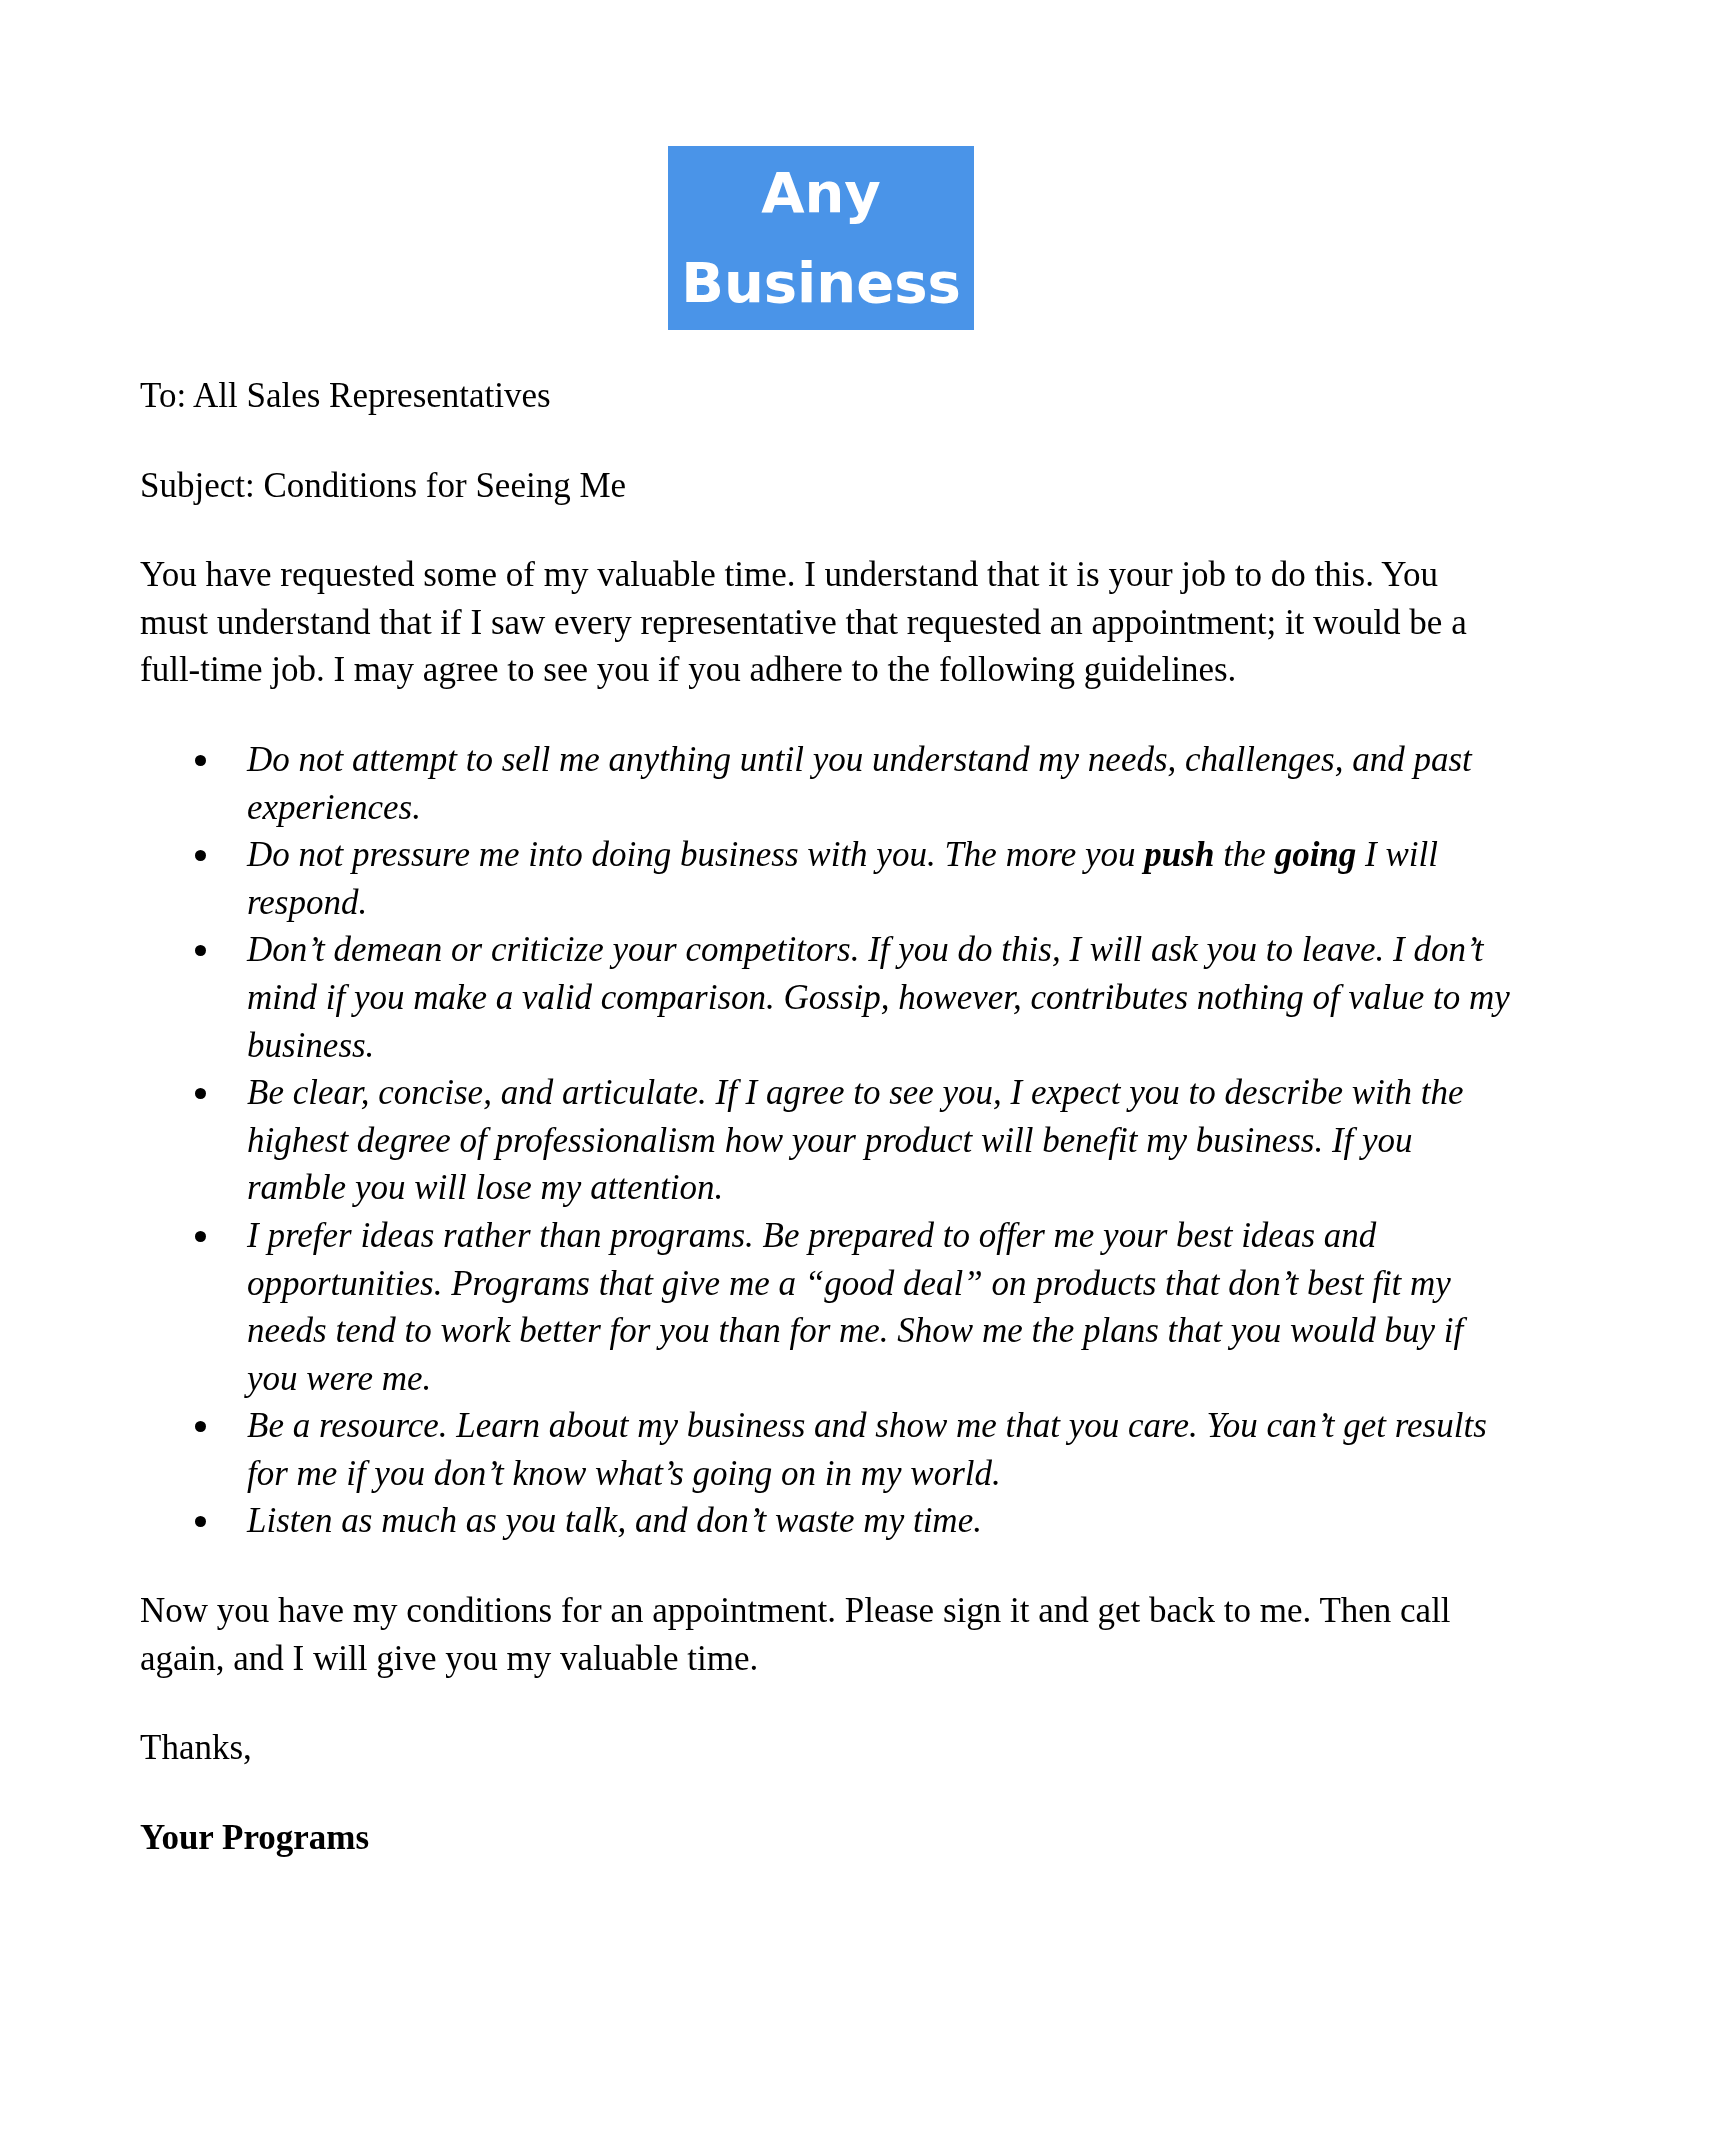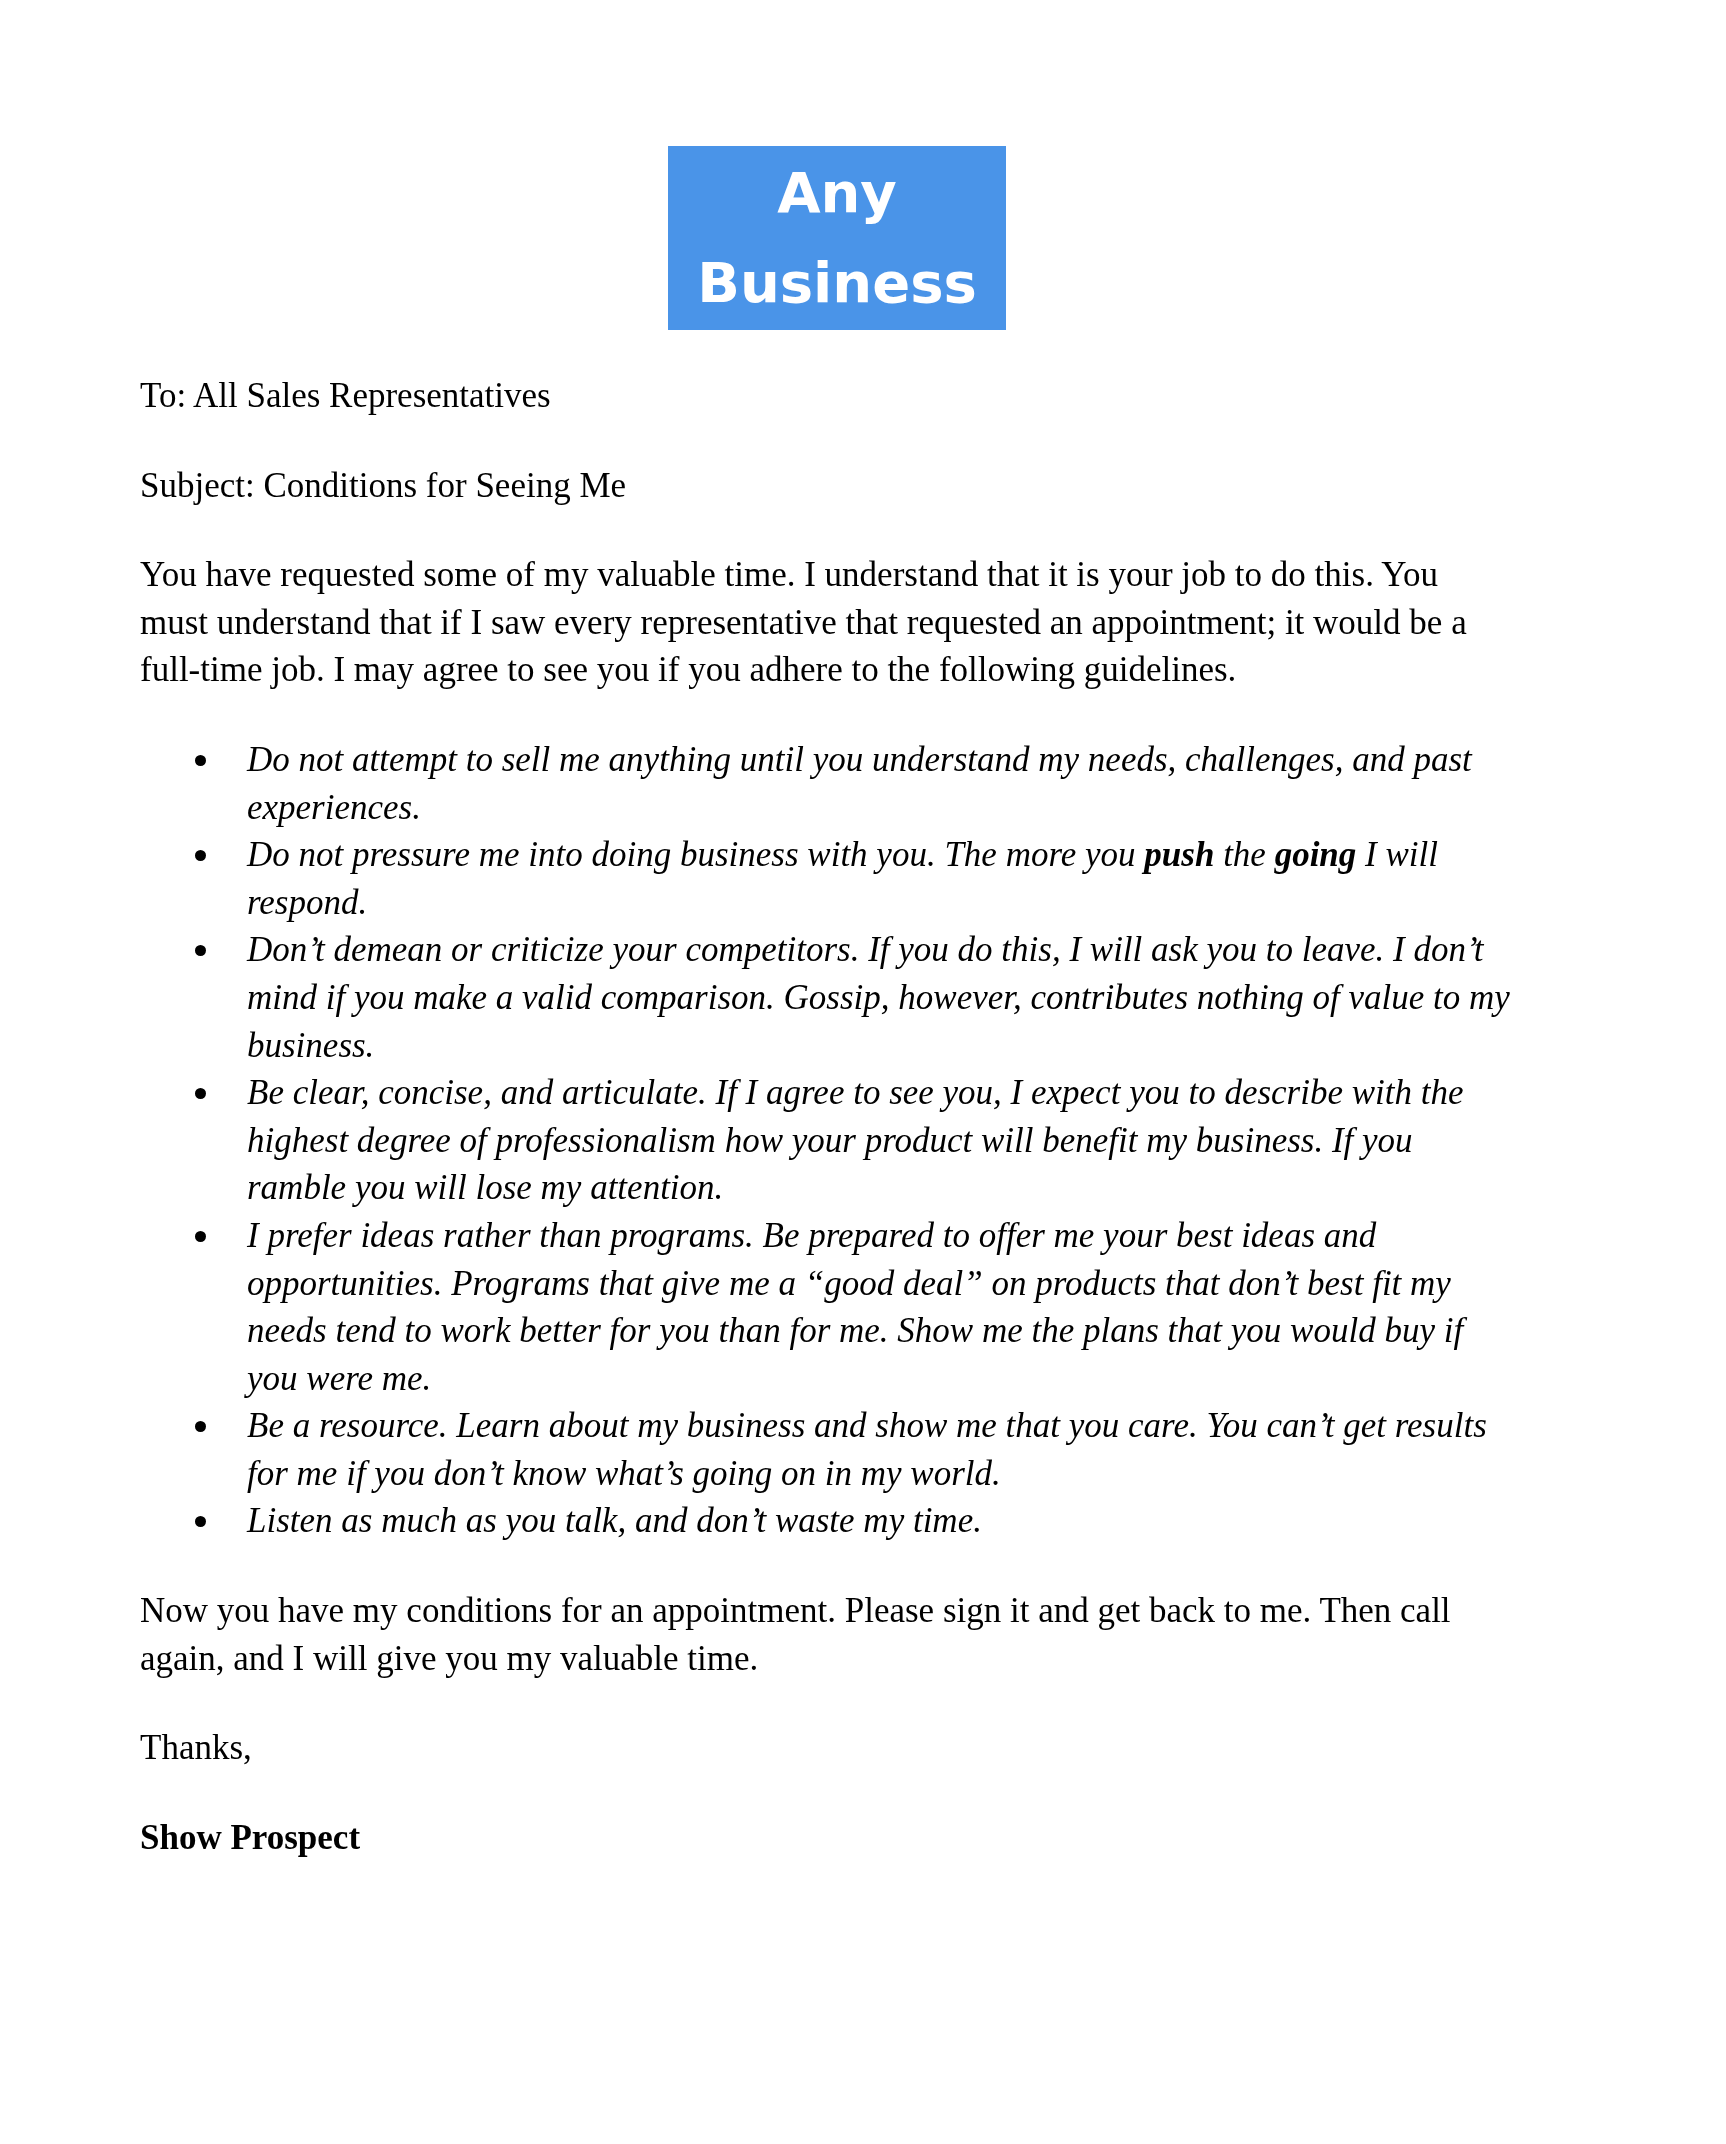--- a/index.html
+++ b/index.html
@@ -3,21 +3,21 @@
 <meta charset="utf-8">
 <style>
   html, body { margin: 0; padding: 0; background: #ffffff; }
   body {
     width: 1726px; height: 2144px; position: relative; overflow: hidden;
     font-family: "Liberation Serif", "DejaVu Serif", serif;
     color: #000000;
   }
   .page { position: absolute; left: 0; top: 0; width: 1726px; height: 2144px; background: #fff; }
   .logo {
-    position: absolute; left: 668px; top: 146px; width: 338px; height: 184px;
+    position: absolute; left: 668px; top: 146px; width: 306px; height: 184px;
     background: #4a94e8; color: #ffffff;
     font-family: "DejaVu Sans", "Liberation Sans", sans-serif; font-weight: bold;
     text-align: center; display: flex; flex-direction: column; justify-content: center;
     font-size: 56px; line-height: 90px; letter-spacing: 0px;
   }
   .logo span { display: block; }
   .content {
     position: absolute; left: 140px; top: 372px; width: 1380px;
     font-size: 35px; line-height: 47.6px;
   }
@@ -77,15 +77,15 @@
         <span>Be a resource. Learn about my business and show me that you care.  You can’t get results for me if you don’t know what’s going on in my world.</span>
       </li>
       <li>
         <span class="bullet"></span>
         <span>Listen as much as you talk, and don’t waste my time.</span>
       </li>
     </ul>
 
     <p class="closing">Now you have my conditions for an appointment.  Please sign it and get back to me.  Then call again, and I will give you my valuable time.</p>
     <p class="thanks">Thanks,</p>
-    <p class="signature">Show Prospect</p>
+    <p class="signature">Your Programs</p>
   </div>
 </div>
 
 </body></html>

